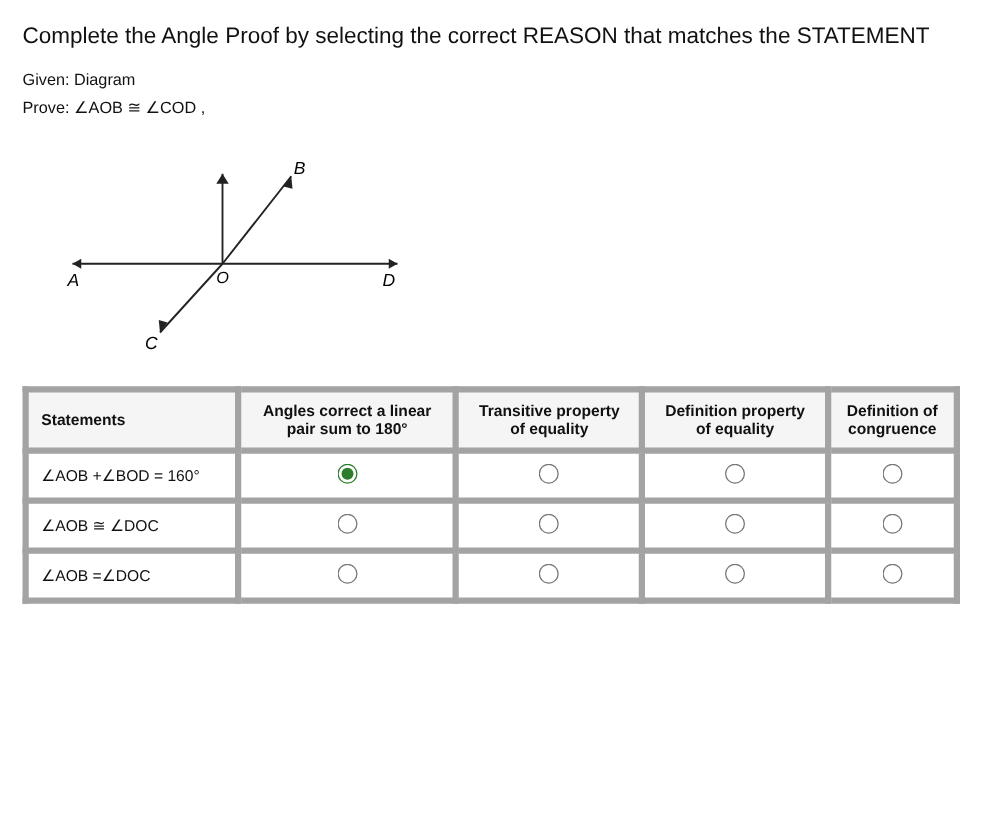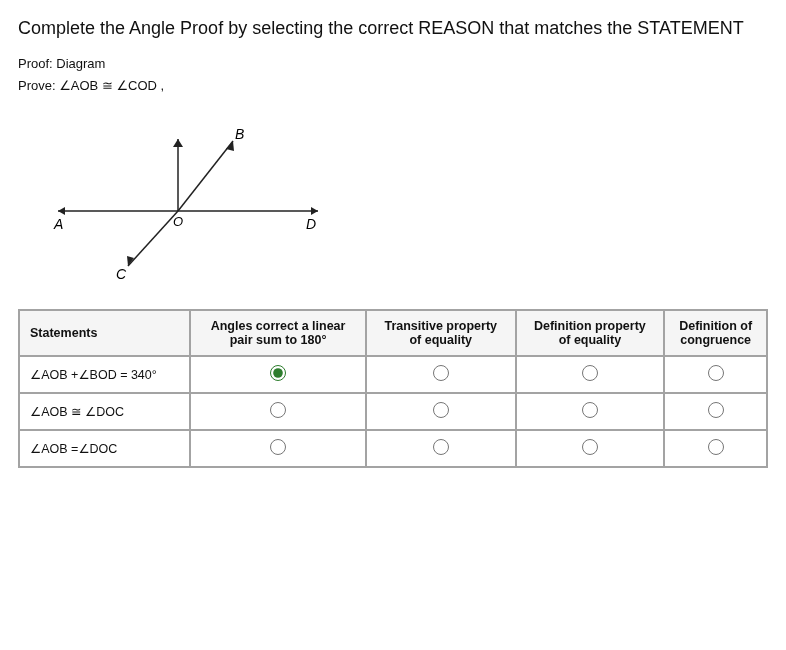--- a/index.html
+++ b/index.html
@@ -30,21 +30,21 @@
       justify-content: flex-start;
       margin-bottom: 18px;
       padding-left: 30px;
     }
     .proof-table {
       width: 100%;
       border-collapse: collapse;
       font-size: 12.5px;
     }
     .proof-table th, .proof-table td {
-      border: 2px solid #a3a3a3;
+      border: 5px solid #a3a3a3;
       padding: 8px 6px;
       text-align: center;
       vertical-align: middle;
     }
     .proof-table th {
       background: #f5f5f5;
       font-weight: 600;
       font-size: 12.5px;
     }
     .proof-table td:first-child {
@@ -70,21 +70,21 @@
     .diagram-svg {
       overflow: visible;
     }
   </style>
 </head>
 <body>
 
 <div class="instructions">Complete the Angle Proof by selecting the correct REASON that matches the STATEMENT</div>
 
 <div class="given-block">
-  <div class="line">Proof: Diagram</div>
+  <div class="line">Given: Diagram</div>
   <div class="line">
     Prove: <span>∠AOB ≅ ∠COD ,</span>
   </div>
 </div>
 
 <div class="diagram-area">
   <svg class="diagram-svg" width="280" height="180" viewBox="0 0 280 180">
 
     <line x1="10" y1="100" x2="270" y2="100" stroke="#222" stroke-width="1.5"></line>
 
@@ -128,21 +128,21 @@
         <span>of equality</span>
       </th>
       <th>
         <span>Definition of</span><br>
         <span>congruence</span>
       </th>
     </tr>
   </thead>
   <tbody id="proof-table-body">
   <tr>
-        <td>∠AOB +∠BOD = 340°</td>
+        <td>∠AOB +∠BOD = 160°</td>
         <td class="radio-cell"><input type="radio" name="row-0" checked="" style=""></td>
         <td class="radio-cell"><input type="radio" name="row-0" style=""></td>
         <td class="radio-cell"><input type="radio" name="row-0" style=""></td>
         <td class="radio-cell"><input type="radio" name="row-0" style=""></td>
       </tr>
       <tr>
         <td>∠AOB ≅ ∠DOC</td>
         <td class="radio-cell"><input type="radio" name="row-4" style=""></td>
         <td class="radio-cell"><input type="radio" name="row-4" style=""></td>
         <td class="radio-cell"><input type="radio" name="row-4" style=""></td>

